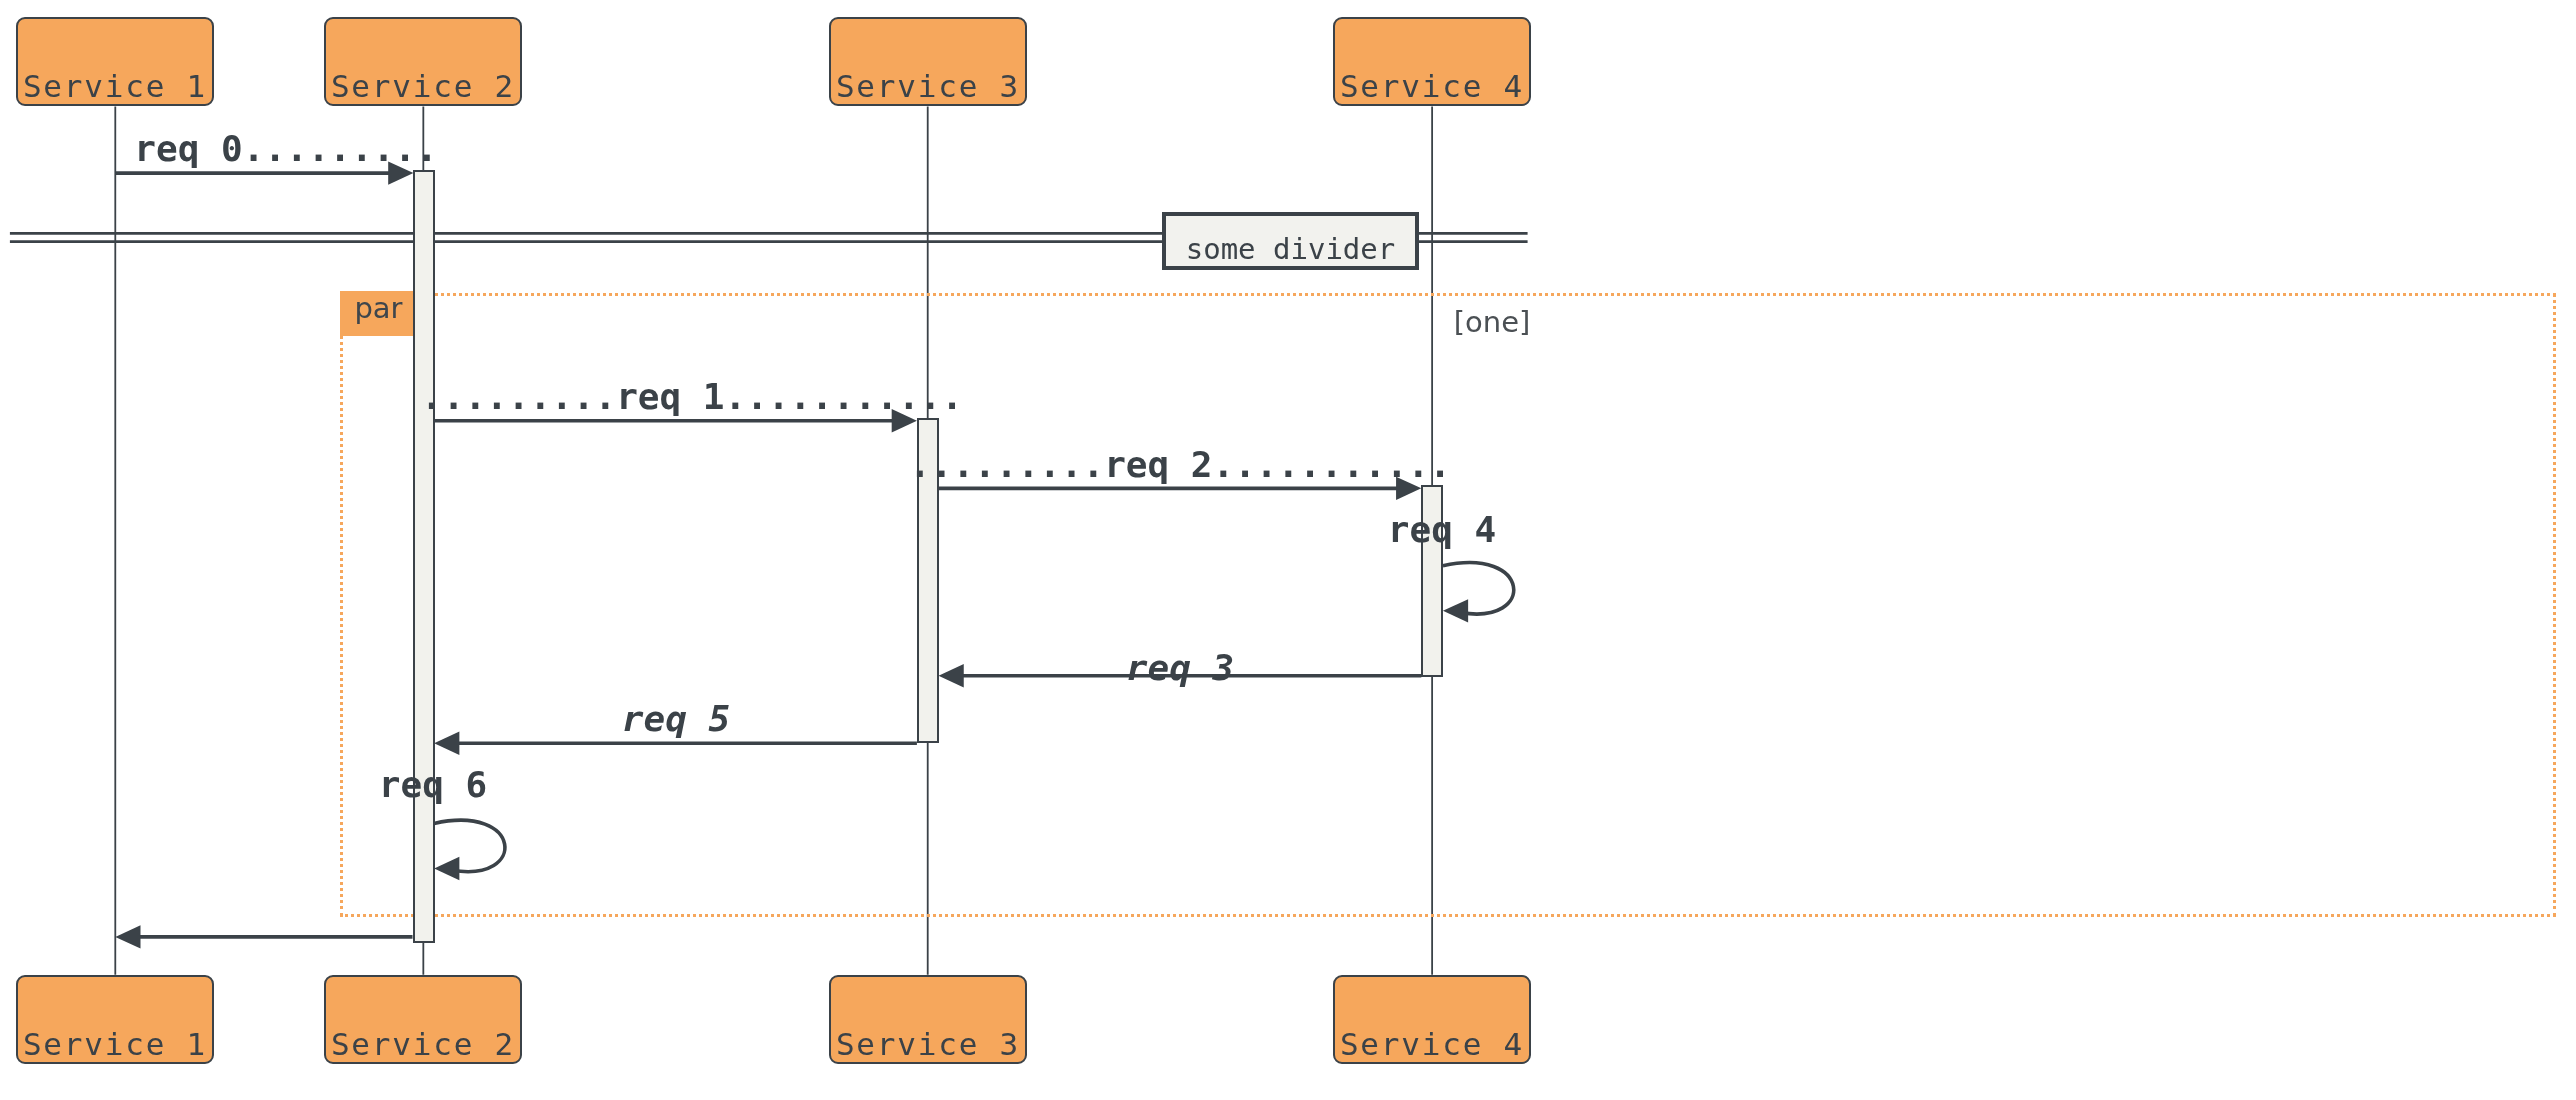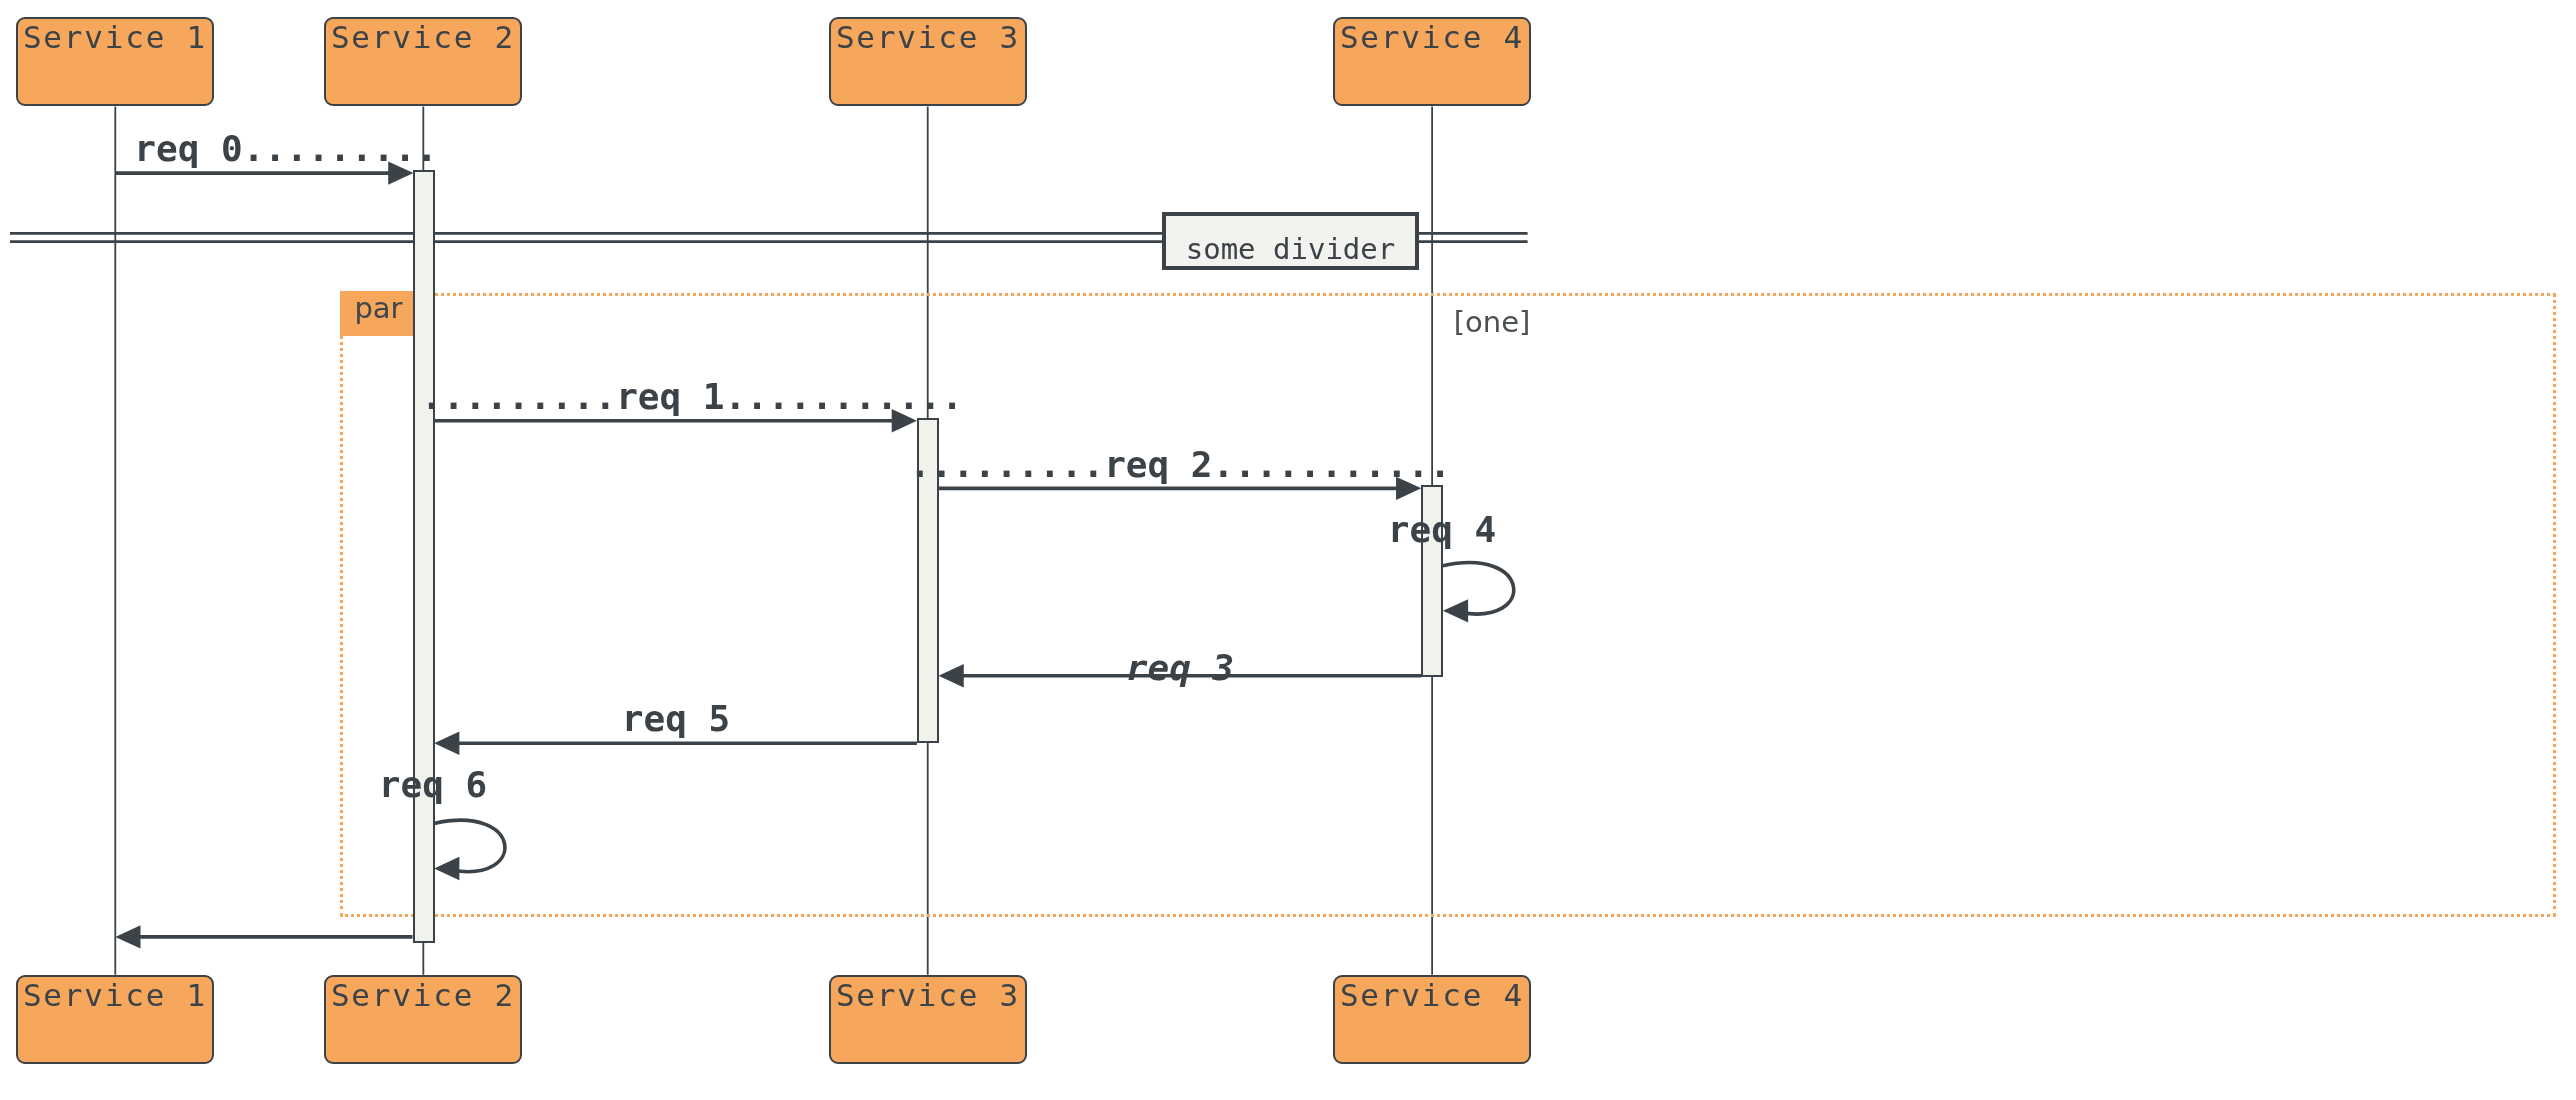--- a/index.html
+++ b/index.html
@@ -22,21 +22,21 @@
   }
   .layer { position: absolute; left: 0; top: 0; width: 2576px; height: 1101px; pointer-events: none; }
 
   
   .actor {
     position: absolute;
     width: 198px; height: 89px;
     background: var(--accent-orange);
     border: 2.7px solid var(--dark);
     border-radius: 9px;
-    display: flex; align-items: flex-start; justify-content: center;
+    display: flex; align-items: flex-end; justify-content: center;
     font-size: 31px; letter-spacing: 1.8px;
     color: var(--dark);
   }
   .actor.row-top { top: 17px; }
   .actor.row-bottom { top: 975px; }
 
   
   .lifeline { stroke: var(--dark); stroke-width: 2; }
   .arrow-line { stroke: var(--dark); stroke-width: 4; fill: none; }
   .arrow-head { fill: var(--dark); stroke: none; }
@@ -149,21 +149,21 @@
 
     <line class="arrow-line" x1="458" y1="1040" x2="142" y2="1040"></line>
     <polygon class="arrow-head" points="128,1040 156,1027 156,1053"></polygon>
   </svg>
 
   <div class="msg-label" style="left:286px; top:148px;">req 0.........</div>
   <div class="msg-label" style="left:692px; top:396px;">.........req 1...........</div>
   <div class="msg-label" style="left:1180px; top:464px;">.........req 2...........</div>
   <div class="msg-label" style="left:1442px; top:529px;">req 4</div>
   <div class="msg-label" style="left:1180px; top:667px;font-style:italic;">req 3</div>
-  <div class="msg-label" style="left:676px; top:718px;">req 5</div>
+  <div class="msg-label" style="left:676px; top:718px;font-style:italic;">req 5</div>
   <div class="msg-label" style="left:433px; top:784px;">req 6</div>
 
   <div class="actor row-top" style="left:16px;">
     <span>Service 1</span>
   </div>
   <div class="actor row-top" style="left:324px;">
     <span>Service 2</span>
   </div>
   <div class="actor row-top" style="left:829px;">
     <span>Service 3</span>

